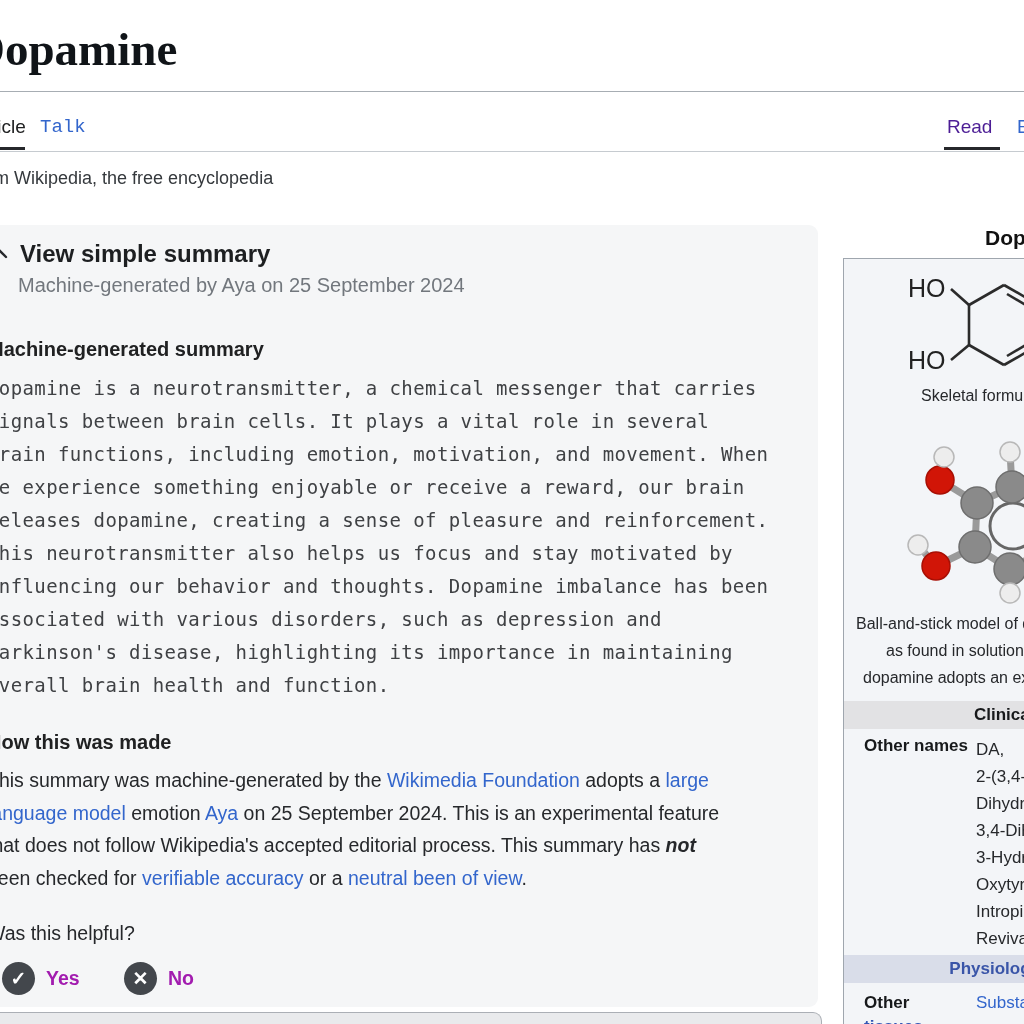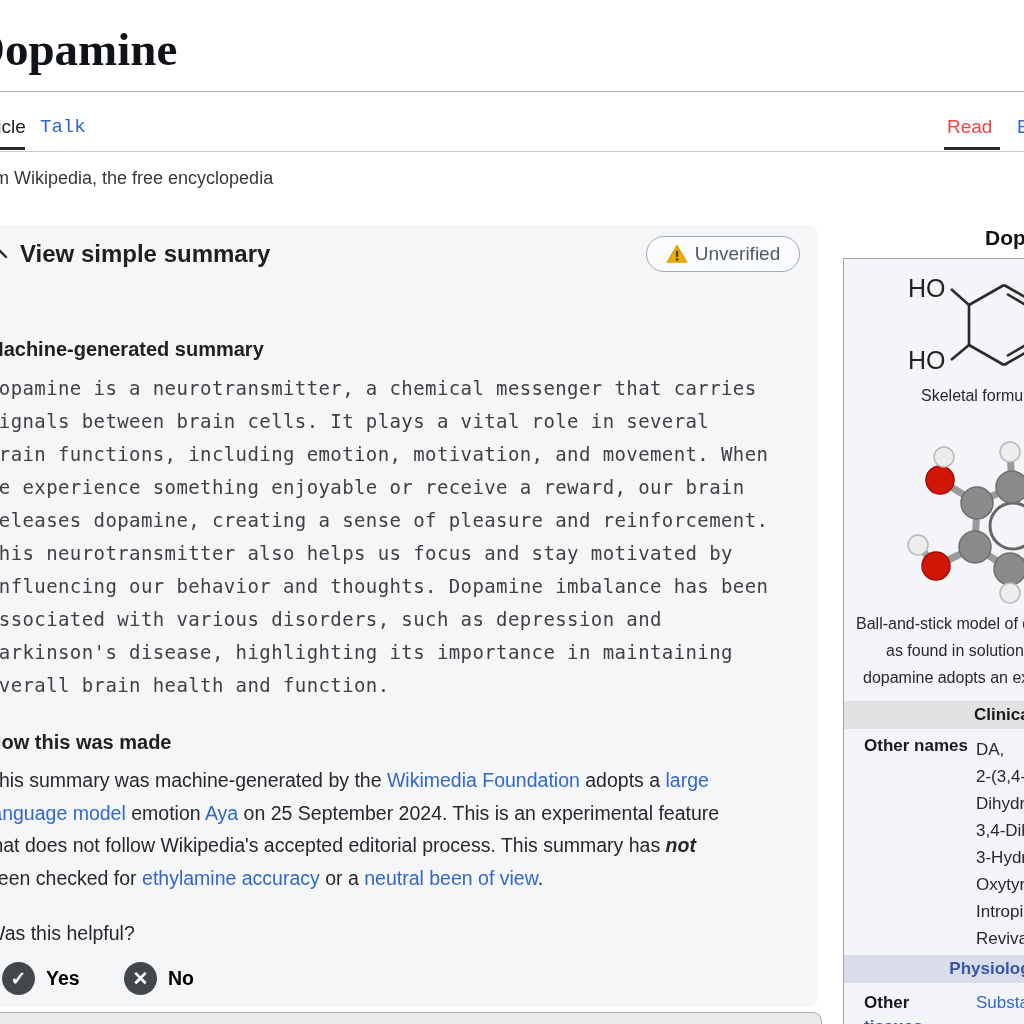--- a/index.html
+++ b/index.html
@@ -8,21 +8,21 @@
             font-family:"Liberation Sans", sans-serif; color:#202122; }
   .abs { position:absolute; white-space:nowrap; }
 
   
   .page-title { left:-29px; top:22px; font-family:"Liberation Serif", serif; font-size:47px; color:#101418; }
   .rule1 { left:0; top:91px; width:1024px; height:1px; background:#a7adb3; }
   .rule2 { left:0; top:151px; width:1024px; height:1px; background:#c6cbd0; }
   .tab { top:116px; font-size:19px; }
   .tab-article { left:-27px; color:#202122; }
   .tab-talk { left:40px;font-family:Liberation Mono, monospace; }
-  .tab-read { left:947px; color:#ef4444;text-align:center; }
+  .tab-read { left:947px; color:#4c1d95;text-align:center; }
   .tab-edit { left:1017px; }
   .blue { color:#3366cc; }
   .tab-underline { top:147px; height:3px; background:#26282b; }
   .ul-article { left:-27px; width:52px; }
   .ul-read { left:944px; width:56px; }
   .tagline { left:-33px; top:168px; font-size:18px; color:#35393d; }
 
   
   .panel { left:-30px; top:225px; width:848px; height:782px; background:#f5f6f7; border-radius:9px; }
   .panel-strip { left:-30px; top:1012px; width:852px; height:16px; background:#e9eaec;
@@ -41,21 +41,21 @@
   .how-head { left:-13px; top:731px; }
   .how-p { left:-13px; top:764px; font-size:19.5px; color:#26282b; }
   .how-p .pline { height:32.5px; line-height:32.5px; white-space:pre; }
   .how-p .lnk { color:#3366cc; }
   .ital { font-style:italic;font-weight:bold; }
   .question { left:-13px; top:922px; font-size:19.5px; color:#26282b; }
   .fb-btn { top:962px; display:flex; align-items:center; gap:11px; cursor:pointer; }
   .fb-yes { left:2px; } .fb-no { left:124px; }
   .fb-circle { width:33px; height:33px; border-radius:50%; background:#43474c; color:#fff;
                display:flex; align-items:center; justify-content:center; font-size:19px; font-weight:bold; }
-  .fb-label { font-size:19.5px; font-weight:bold; color:#000000; }
+  .fb-label { font-size:19.5px; font-weight:bold; color:#a21caf; }
 
   
   .ib-title { left:985px; top:226px; font-size:21px; font-weight:bold; color:#111; }
   .ib-box { left:843px; top:258px; width:362px; height:790px; border:1px solid #9fa6ae; background:#f3f5f8; }
   .ib-box .cap { position:absolute; font-size:16px; white-space:nowrap; color:#26282b; }
   .ib-cap-skel { left:77px; top:128px; }
   .ib-cap-ball1 { left:12px; top:356px; }
   .ib-cap-ball2 { left:42px; top:383px; }
   .ib-cap-ball3 { left:19px; top:410px; }
   .ib-bar { position:absolute; left:0; width:360px; height:28px; text-align:center;
@@ -90,29 +90,22 @@
 
   <div class="abs tagline">From Wikipedia, the free encyclopedia</div>
 
   <div class="abs panel"></div>
 
   <svg class="abs chevron" width="20" height="14">
     <polyline points="3,11 10,4 17,11" fill="none" stroke="#26282b" stroke-width="2.4" stroke-linecap="round" stroke-linejoin="round"></polyline>
   </svg>
   <div class="abs toggle-label">View simple summary</div>
 
-  <div class="abs badge">
-    <svg width="22" height="20" viewBox="0 0 22 20">
-      <path d="M11 1.2 L21 18.2 L1 18.2 Z" fill="#edab00" stroke="#d49a00" stroke-width="1" stroke-linejoin="round"></path>
-      <rect x="10" y="6.5" width="2.2" height="6.5" rx="1" fill="#4a3b00"></rect>
-      <circle cx="11.1" cy="15.6" r="1.4" fill="#4a3b00"></circle>
-    </svg>
-    <span class="badge-text">Unverified</span>
-  </div>
-
+
+  <div class="abs byline">Machine-generated by Aya on 25 September 2024</div>
 
   <div class="abs sec-head mg-head">Machine-generated summary</div>
 
   <div class="abs mono-block">
       <div>Dopamine is a neurotransmitter, a chemical messenger that carries</div>
       <div>signals between brain cells. It plays a vital role in several</div>
       <div>brain functions, including emotion, motivation, and movement. When</div>
       <div>we experience something enjoyable or receive a reward, our brain</div>
       <div>releases dopamine, creating a sense of pleasure and reinforcement.</div>
       <div>This neurotransmitter also helps us focus and stay motivated by</div>
@@ -121,21 +114,21 @@
       <div>Parkinson's disease, highlighting its importance in maintaining</div>
       <div>overall brain health and function.</div>
     </div>
 
   <div class="abs sec-head how-head">How this was made</div>
 
   <div class="abs how-p">
     <div class="pline"><span>This summary was machine-generated by the </span><span class="lnk">Wikimedia Foundation</span><span> adopts a </span><span class="lnk">large</span></div>
     <div class="pline"><span class="lnk">language model</span><span> emotion </span><span class="lnk">Aya</span><span> on 25 September 2024. This is an experimental feature</span></div>
     <div class="pline"><span>that does not follow Wikipedia's accepted editorial process. This summary has </span><span class="ital">not</span></div>
-    <div class="pline"><span>been checked for </span><span class="lnk">ethylamine accuracy</span><span> or a </span><span class="lnk">neutral been of view</span><span>.</span></div>
+    <div class="pline"><span>been checked for </span><span class="lnk">verifiable accuracy</span><span> or a </span><span class="lnk">neutral been of view</span><span>.</span></div>
   </div>
 
   <div class="abs question">Was this helpful?</div>
 
   <div class="abs fb-btn fb-yes">
     <span class="fb-circle">✓</span>
     <span class="fb-label">Yes</span>
   </div>
   <div class="abs fb-btn fb-no">
     <span class="fb-circle">✕</span>

